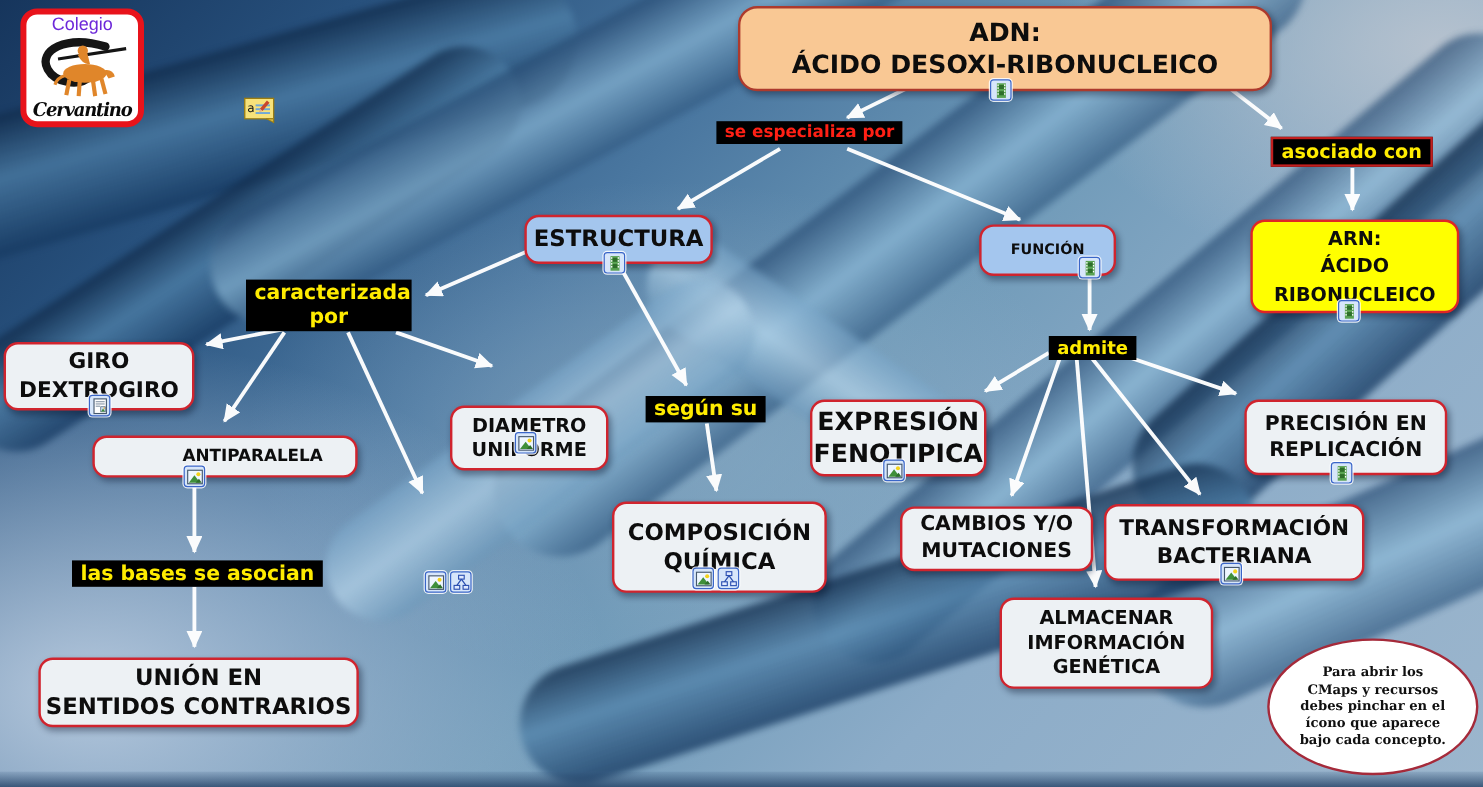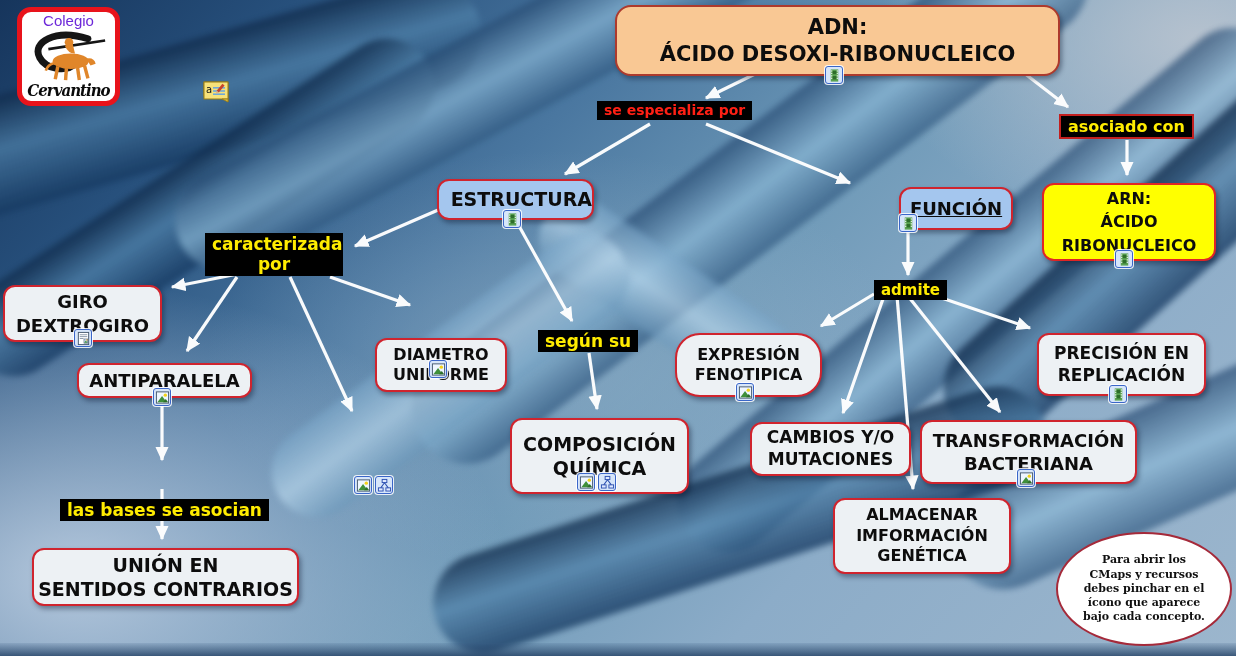--- a/index.html
+++ b/index.html
@@ -208,32 +208,32 @@
     </span>
 
   <div class="lbl red" style="left:578px; top:101px; font-size:14px;margin-left:19px;">se especializa por</div>
   <div class="lbl two" style="left:205px; top:233px; width:124px; font-size:17px;">
     <div>caracterizada</div>
     <div>por</div>
   </div>
   <div class="lbl bordered" style="left:1059px; top:114px; font-size:16px;">asociado con</div>
   <div class="lbl" style="left:538px; top:330px; font-size:17px;">según su</div>
   <div class="lbl" style="left:874px; top:280px; font-size:15px;">admite</div>
-  <div class="lbl" style="left:60px; top:467px; font-size:17px;margin-top:32px;">las bases se asocian</div>
-
-  <div class="concept sub" style="left:437px; top:179px; width:153px; height:37px;align-items:flex-end;">
+  <div class="lbl" style="left:60px; top:467px; font-size:17px;">las bases se asocian</div>
+
+  <div class="concept sub" style="left:437px; top:179px; width:153px; height:37px;">
     <div class="cline">ESTRUCTURA</div>
   </div>
   <span class="res-icon" style="left:503px; top:210px;">
       <svg width="15" height="15" viewBox="0 0 16 16">
         <use href="#sym-film"></use>
       </svg>
     </span>
 
-  <div class="concept sub" style="left:899px; top:187px; width:110px; height:39px; font-size:18px;text-decoration:underline;">
+  <div class="concept sub" style="left:816px; top:187px; width:110px; height:39px; font-size:12px;">
     <div class="cline">FUNCIÓN</div>
   </div>
   <span class="res-icon" style="left:899px; top:214px;">
       <svg width="15" height="15" viewBox="0 0 16 16">
         <use href="#sym-film"></use>
       </svg>
     </span>
 
   <div class="concept arn" style="left:1042px; top:183px; width:170px; height:74px;">
     <div class="cline">ARN:</div>
@@ -249,21 +249,21 @@
   <div class="concept" style="left:3px; top:285px; width:155px; height:53px; font-size:18px;">
     <div class="cline">GIRO</div>
     <div class="cline">DEXTROGIRO</div>
   </div>
   <span class="res-icon" style="left:74px; top:329px;">
       <svg width="15" height="15" viewBox="0 0 16 16">
         <use href="#sym-doc"></use>
       </svg>
     </span>
 
-  <div class="concept" style="left:77px; top:363px; width:171px; height:31px; font-size:18px;">
+  <div class="concept" style="left:77px; top:363px; width:171px; height:31px; font-size:14px;padding-left:46px;">
     <div class="cline">ANTIPARALELA</div>
   </div>
   <span class="res-icon" style="left:153px; top:388px;">
       <svg width="15" height="15" viewBox="0 0 16 16">
         <use href="#sym-image"></use>
       </svg>
     </span>
 
   <div class="concept" style="left:375px; top:314px; width:128px; height:50px; font-size:16px;margin-top:24px;">
     <div class="cline">DIAMETRO</div>
@@ -303,21 +303,21 @@
           <use href="#sym-cmap"></use>
         </svg>
       </span>
   </div>
 
   <div class="concept" style="left:32px; top:548px; width:263px; height:54px; font-size:19px;">
     <div class="cline">UNIÓN EN</div>
     <div class="cline">SENTIDOS CONTRARIOS</div>
   </div>
 
-  <div class="concept" style="left:675px; top:333px; width:143px; height:60px; font-size:16px;border-radius:25px;">
+  <div class="concept" style="left:675px; top:333px; width:143px; height:60px; font-size:21px;">
     <div class="cline">EXPRESIÓN</div>
     <div class="cline">FENOTIPICA</div>
   </div>
   <span class="res-icon" style="left:736px; top:383px;">
       <svg width="15" height="15" viewBox="0 0 16 16">
         <use href="#sym-image"></use>
       </svg>
     </span>
 
   <div class="concept" style="left:920px; top:420px; width:213px; height:60px; font-size:18px;">

